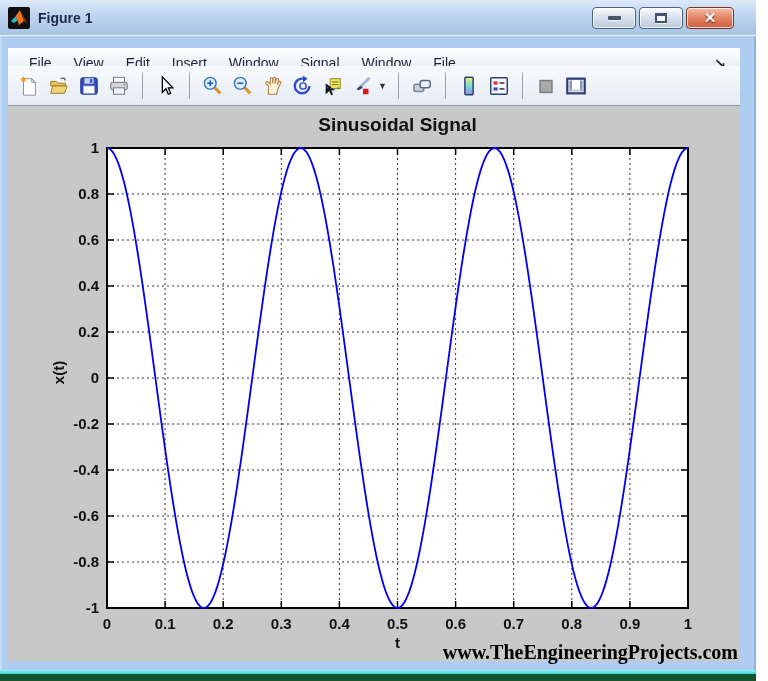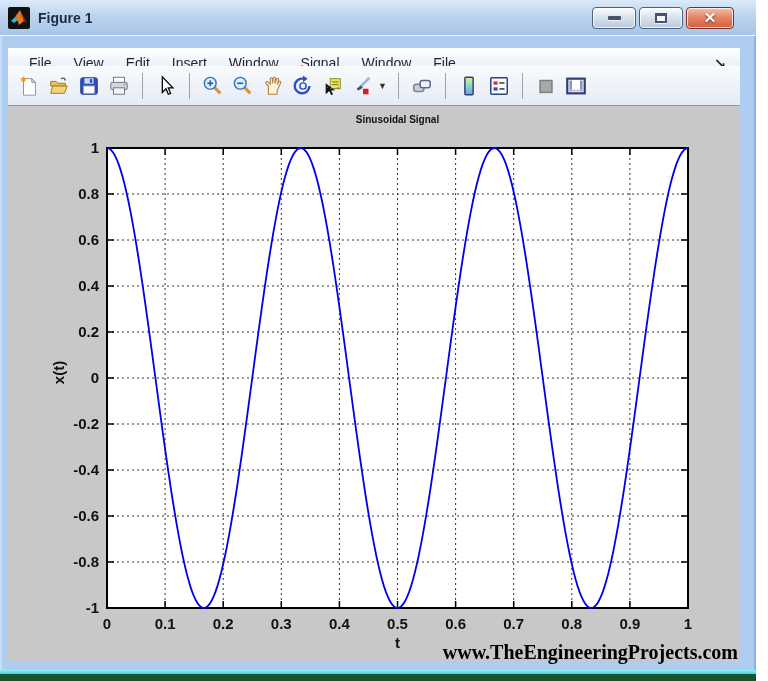--- a/index.html
+++ b/index.html
@@ -45,21 +45,21 @@
     border-bottom:1px solid #8f98a8;
     display:flex; align-items:center; padding:0 8px; gap:4px; }
   .tool { width:26px; height:26px; display:flex; align-items:center; justify-content:center; border-radius:3px; }
   .tool svg { width:22px; height:22px; }
   .tb-sep { width:1px; height:26px; background:#9aa2b0; margin:0 6px; }
   .dd-caret { font-size:9px; color:#333; margin-left:-2px; width:10px; }
   
   .figure-area { position:absolute; top:106px; left:8px; right:16px; bottom:13px;
     background:#c8c8c8; }
   .plot-title { position:absolute; left:99px; width:581px; top:8px; text-align:center;
-    font-size:10px; font-weight:600; color:#111; }
+    font-size:19px; font-weight:600; color:#111; }
   .xlabel { position:absolute; left:99px; width:581px; top:528px; text-align:center;
     font-size:15px; font-weight:bold; color:#111; }
   .ylabel { position:absolute; left:20px; top:258px; width:60px; text-align:center;
     transform:rotate(-90deg); transform-origin:center;
     font-size:15px; font-weight:bold; color:#111; }
   #plot-svg { position:absolute; inset:0; }
   .watermark { position:absolute; right:2px; bottom:-3px; font-family:"Liberation Serif",serif;
     font-weight:bold; font-size:20px; }
 </style>
 </head>

